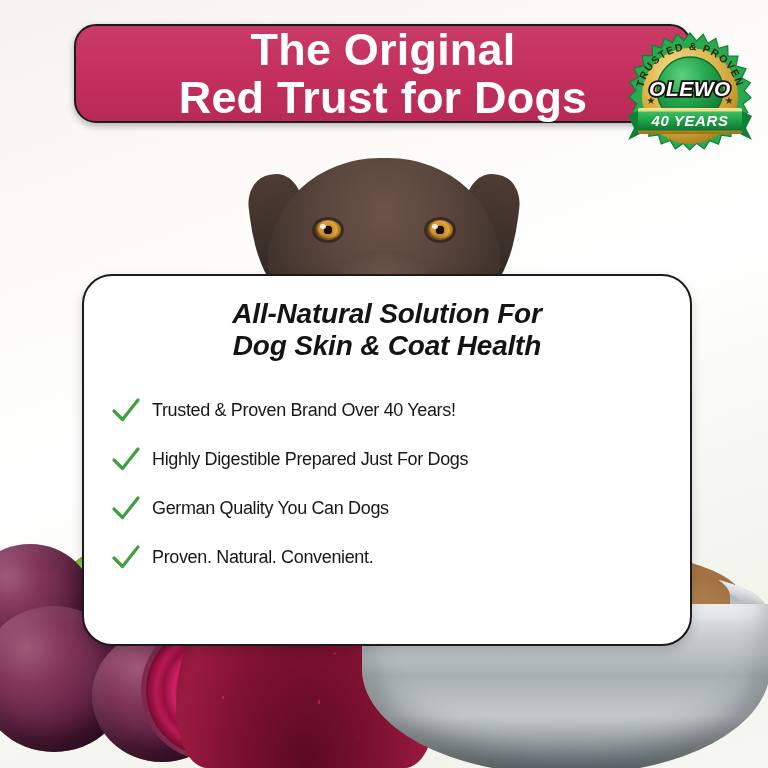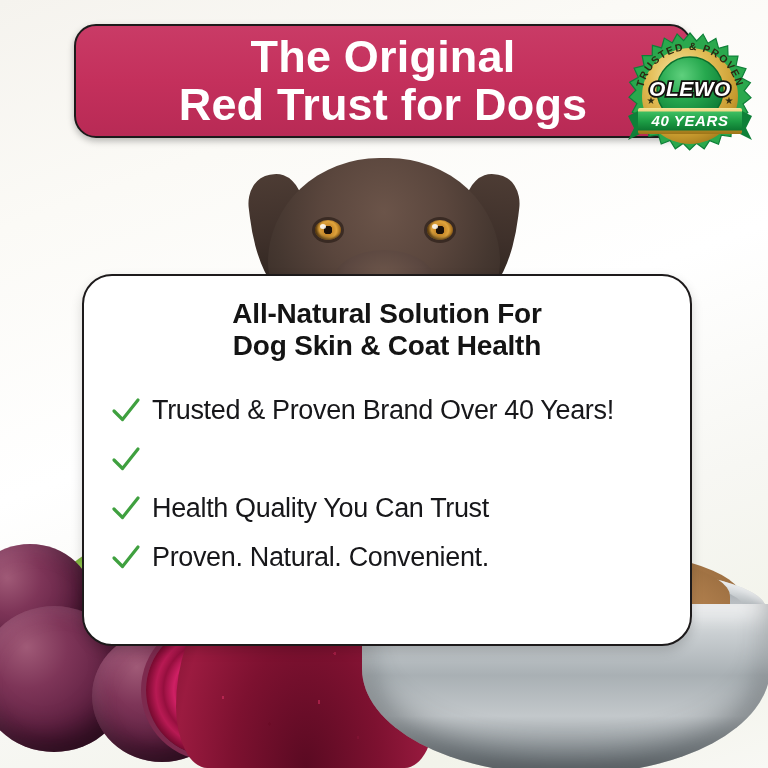--- a/index.html
+++ b/index.html
@@ -198,20 +198,21 @@
   .card {
     position: absolute;
     background: #ffffff;
     border: 2px solid #1d1a1b;
     border-radius: 30px;
     box-sizing: border-box;
     box-shadow: 0 5px 12px rgba(0,0,0,.16);
   }
   .card-heading {
     text-align: center;
+    font-style: italic;
     font-weight: bold;
     color: #141414;
     font-size: 28px;
     line-height: 1.16;
     letter-spacing: -0.2px;
     margin: 22px 20px 7px;
   }
   .card-heading .hl { display: block; white-space: nowrap; }
 
   .bullets { margin: 23px 0 0 26px; }
@@ -220,21 +221,21 @@
     align-items: center;
     height: 49px;
   }
   .check {
     width: 32px; height: 32px;
     flex: 0 0 32px;
     margin-right: 10px;
     display: block;
   }
   .bullet-text {
-    font-size: 27px;
+    font-size: 18px;
     color: #17171a;
     letter-spacing: -0.35px;
     white-space: nowrap;
     line-height: 1;
   }
 </style>
 </head>
 <body>
 
 <div id="stage">
@@ -280,21 +281,21 @@
     <div class="dog-head"></div>
     <div class="dog-eye l"></div>
     <div class="dog-eye r"></div>
     <div class="dog-muzzle"></div>
     <div class="dog-nose">
       <div class="dog-nostril l"></div>
       <div class="dog-nostril r"></div>
     </div>
   </div>
 
-  <div class="banner" style="left:74px; top:24px; width:618px; height:114px;align-items:center;">
+  <div class="banner" style="left:74px; top:24px; width:618px; height:99px;align-items:center;">
     <div class="banner-line l1">The Original</div>
     <div class="banner-line l2">Red Trust for Dogs</div>
   </div>
 
   <div class="seal" style="left:622px; top:28px; width:136px; height:132px;">
     <svg width="136" height="132" viewBox="0 0 136 132">
       <defs>
         <radialGradient id="goldDisc" cx="40%" cy="30%" r="78%">
           <stop offset="0%" stop-color="#f8ecb0"></stop>
           <stop offset="42%" stop-color="#e3bd56"></stop>
@@ -362,27 +363,28 @@
           <path d="M4 17 L12.5 25.5 L28 6" fill="none" stroke="#3fa03f" stroke-width="3.2" stroke-linecap="round" stroke-linejoin="round"></path>
         </svg>
         <span class="bullet-text">Trusted &amp; Proven Brand Over 40 Years!</span>
       </div>
 
 
       <div class="bullet">
         <svg class="check" viewBox="0 0 32 32">
           <path d="M4 17 L12.5 25.5 L28 6" fill="none" stroke="#3fa03f" stroke-width="3.2" stroke-linecap="round" stroke-linejoin="round"></path>
         </svg>
+        <span class="bullet-text">Highly Digestible Prepared Just For Dogs</span>
       </div>
 
       <div class="bullet">
         <svg class="check" viewBox="0 0 32 32">
           <path d="M4 17 L12.5 25.5 L28 6" fill="none" stroke="#3fa03f" stroke-width="3.2" stroke-linecap="round" stroke-linejoin="round"></path>
         </svg>
-        <span class="bullet-text">Health Quality You Can Trust</span>
+        <span class="bullet-text">German Quality You Can Dogs</span>
       </div>
 
       <div class="bullet">
         <svg class="check" viewBox="0 0 32 32">
           <path d="M4 17 L12.5 25.5 L28 6" fill="none" stroke="#3fa03f" stroke-width="3.2" stroke-linecap="round" stroke-linejoin="round"></path>
         </svg>
         <span class="bullet-text">Proven. Natural. Convenient.</span>
       </div>
 
     </div>

